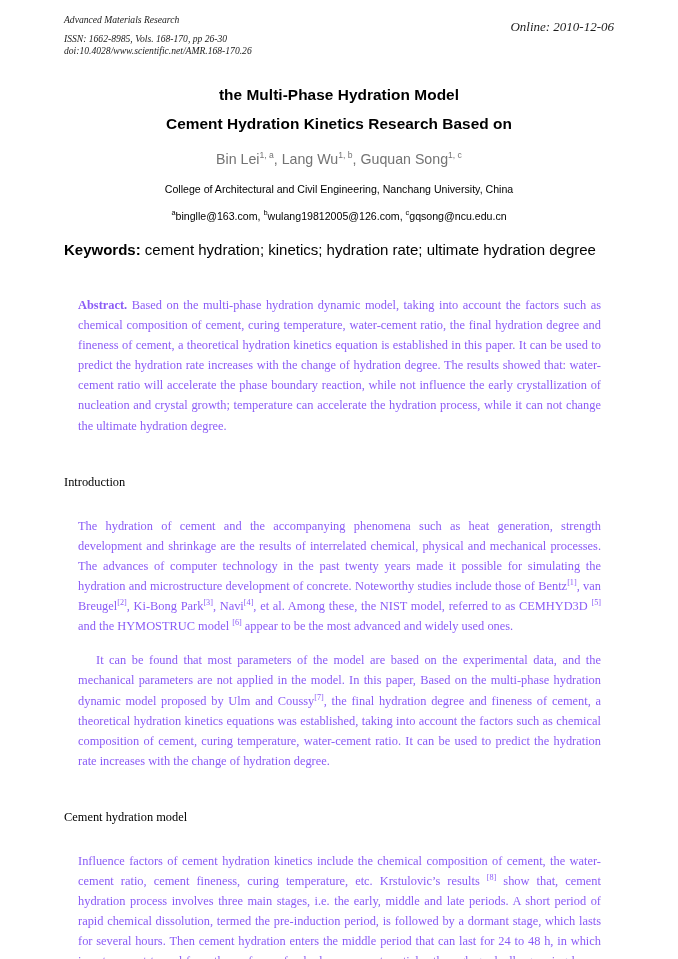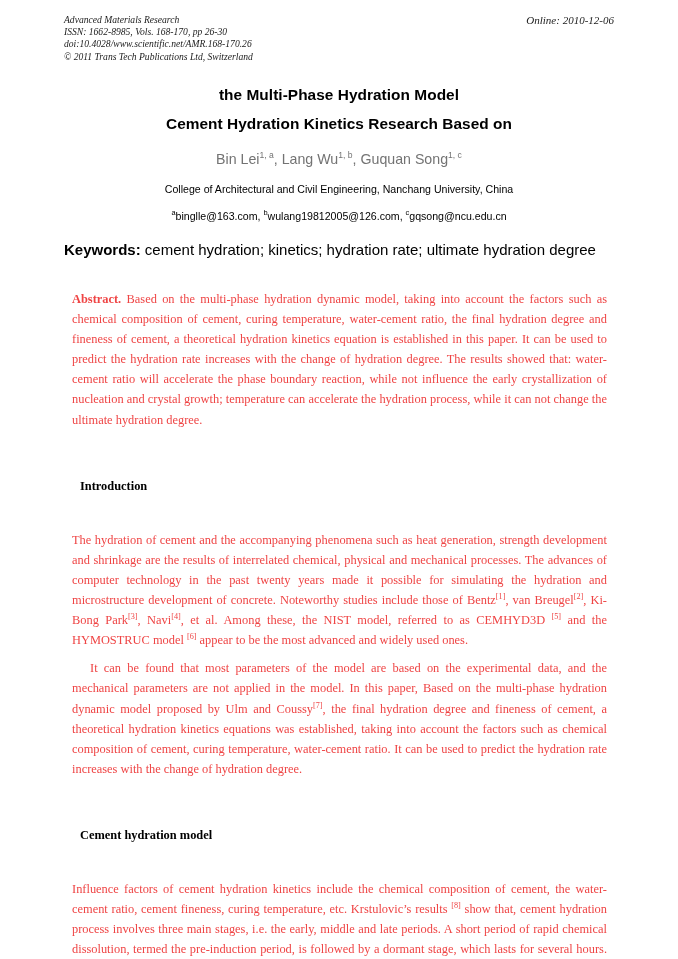--- a/index.html
+++ b/index.html
@@ -34,25 +34,26 @@
     font-family: "Liberation Serif", serif;
     font-style: italic;
     font-size: 9.6px;
     line-height: 12.2px;
     color: #1b1b1b;
     white-space: nowrap;
   }
   .jh-right {
     font-family: "Liberation Serif", serif;
     font-style: italic;
-    font-size: 11px;
+    font-size: 13px;
     line-height: 12.2px;
     color: #1b1b1b;
     white-space: nowrap;
     padding-top: 0px;
+    margin-top: 7px;
   }
 
   
   .title-block {
     position: absolute;
     left: 64px;
     top: 80px;
     width: 550px;
     text-align: center;
   }
@@ -112,38 +113,38 @@
   }
 
   
   .content {
     position: absolute;
     left: 64px;
     top: 281px;
     width: 551px;
   }
   p.body {
-    margin: 8px;
+    margin: 14px;
     font-family: "Liberation Serif", serif;
     font-size: 12.4px;
     line-height: 20.1px;
     text-align: justify;
     text-justify: inter-word;
-    color: #ef4444;
+    color: #8b5cf6;
   }
   p.body.indent {
     text-indent: 18px;
   }
   .lead {
     font-weight: bold;
   }
   .section-head {
-    margin: 16px;
-    font-family: "Liberation Serif", serif;
-    font-weight: bold;
+    margin: 0;
+    font-family: "Liberation Serif", serif;
+    font-weight: normal;
     font-size: 12.4px;
     line-height: 20.1px;
     color: #000000;
   }
   .gap-sec {
     height: 22px;
   }
   .gap-para {
     height: 10px;
   }
@@ -158,21 +159,20 @@
 
 <div class="page">
 
   <div class="journal-header">
     <div class="journal-header-row">
       <div class="jh-left">Advanced Materials Research</div>
       <div class="jh-right">Online: 2010-12-06</div>
     </div>
     <div class="jh-left">ISSN: 1662-8985, Vols. 168-170, pp 26-30</div>
     <div class="jh-left">doi:10.4028/www.scientific.net/AMR.168-170.26</div>
-    <div class="jh-left">© 2011 Trans Tech Publications Ltd, Switzerland</div>
   </div>
 
   <div class="title-block">
     <div class="paper-title-line">the Multi-Phase Hydration Model</div>
     <div class="paper-title-line">Cement Hydration Kinetics Research Based on</div>
 
     <div class="authors"><span>Bin Lei</span><sup>1, a</sup><span>, </span><span>Lang Wu</span><sup>1, b</sup><span>, </span><span>Guquan Song</span><sup>1, c</sup></div>
 
     <div class="affiliation">College of Architectural and Civil Engineering, Nanchang University, China</div>
 

